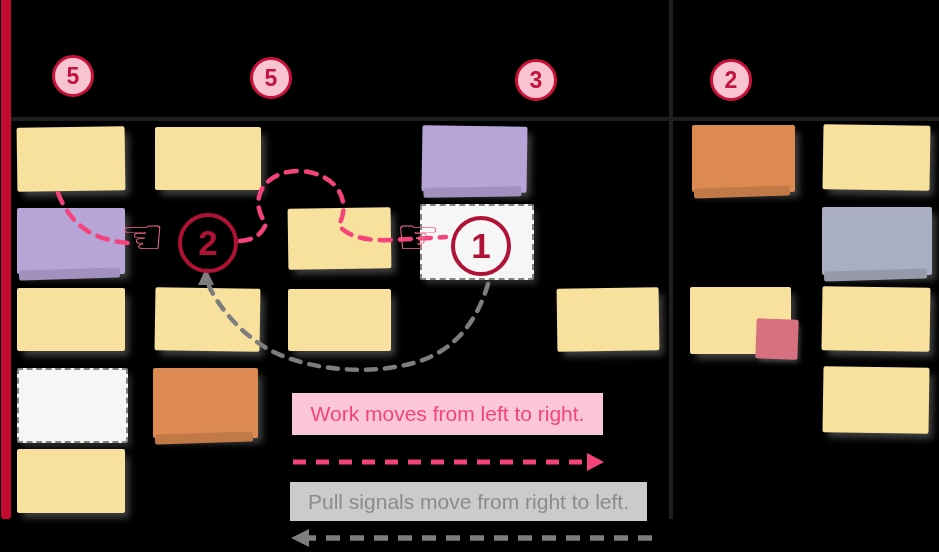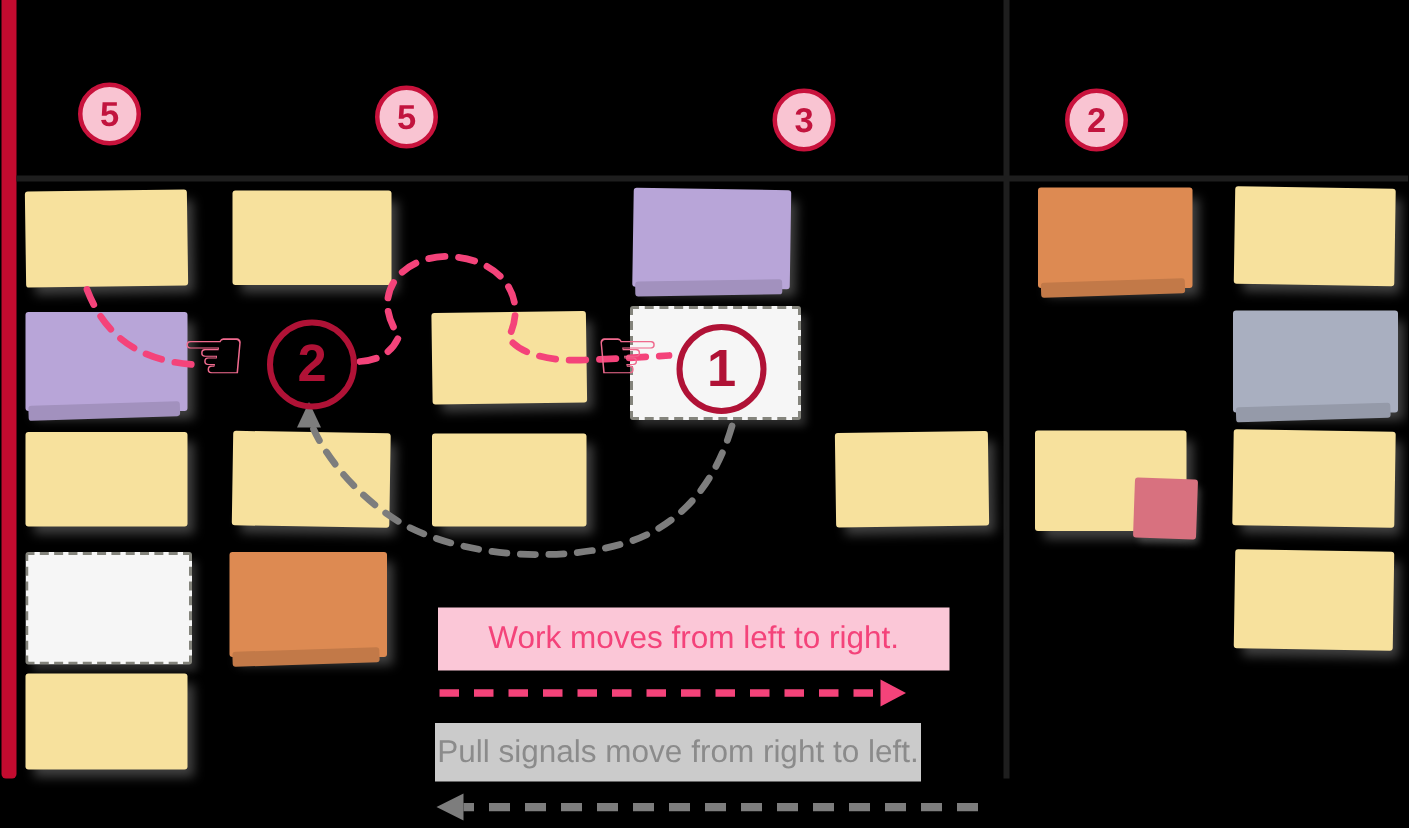--- a/index.html
+++ b/index.html
@@ -47,23 +47,23 @@
     font-size:35px;font-weight:bold;display:flex;align-items:center;justify-content:center;
     z-index:5;background:transparent;
   }
   .hand{
     position:absolute;z-index:5;color:var(--hand-pink);
     font-family:"DejaVu Sans",sans-serif;font-size:50px;line-height:1;
   }
   
   .legend-box{position:absolute;display:flex;align-items:center;justify-content:center;
     font-size:21px;z-index:5;white-space:nowrap;}
-  .legend-work{left:292px;top:405px;width:341px;height:42px;
+  .legend-work{left:292px;top:393px;width:311px;height:42px;
     background:var(--work-label-bg);color:var(--work-pink);text-align:center;}
-  .legend-pull{left:290px;top:482px;width:324px;height:39px;
+  .legend-pull{left:290px;top:482px;width:357px;height:39px;
     background:var(--pull-label-bg);color:var(--pull-label-text);}
 </style>
 </head>
 <body>
 
 <div class="stage" style="--background: #000000; --board-line: #1e1e1e; --kanban-bar: #c30b2f; --badge-fill: #f9c4d2; --badge-border: #c8123c; --badge-text: #c2143e; --step-red: #b01236; --hand-pink: #ef6a8e; --work-pink: #f4437a; --work-label-bg: #fbc7d7; --pull-gray: #7d7d7d; --pull-label-bg: #cbcbcb; --pull-label-text: #8b8b8b; --slot-border: #84847c; --note-yellow: #f7e19d; --note-purple: #b8a5d8; --note-orange: #dd8a52; --note-gray: #a9afc0; --note-pink: #d8717f; --note-white: #f6f6f6;">
 
   <div class="kanban-bar"></div>
   <div class="header-line"></div>
   <div class="col-divider"></div>

